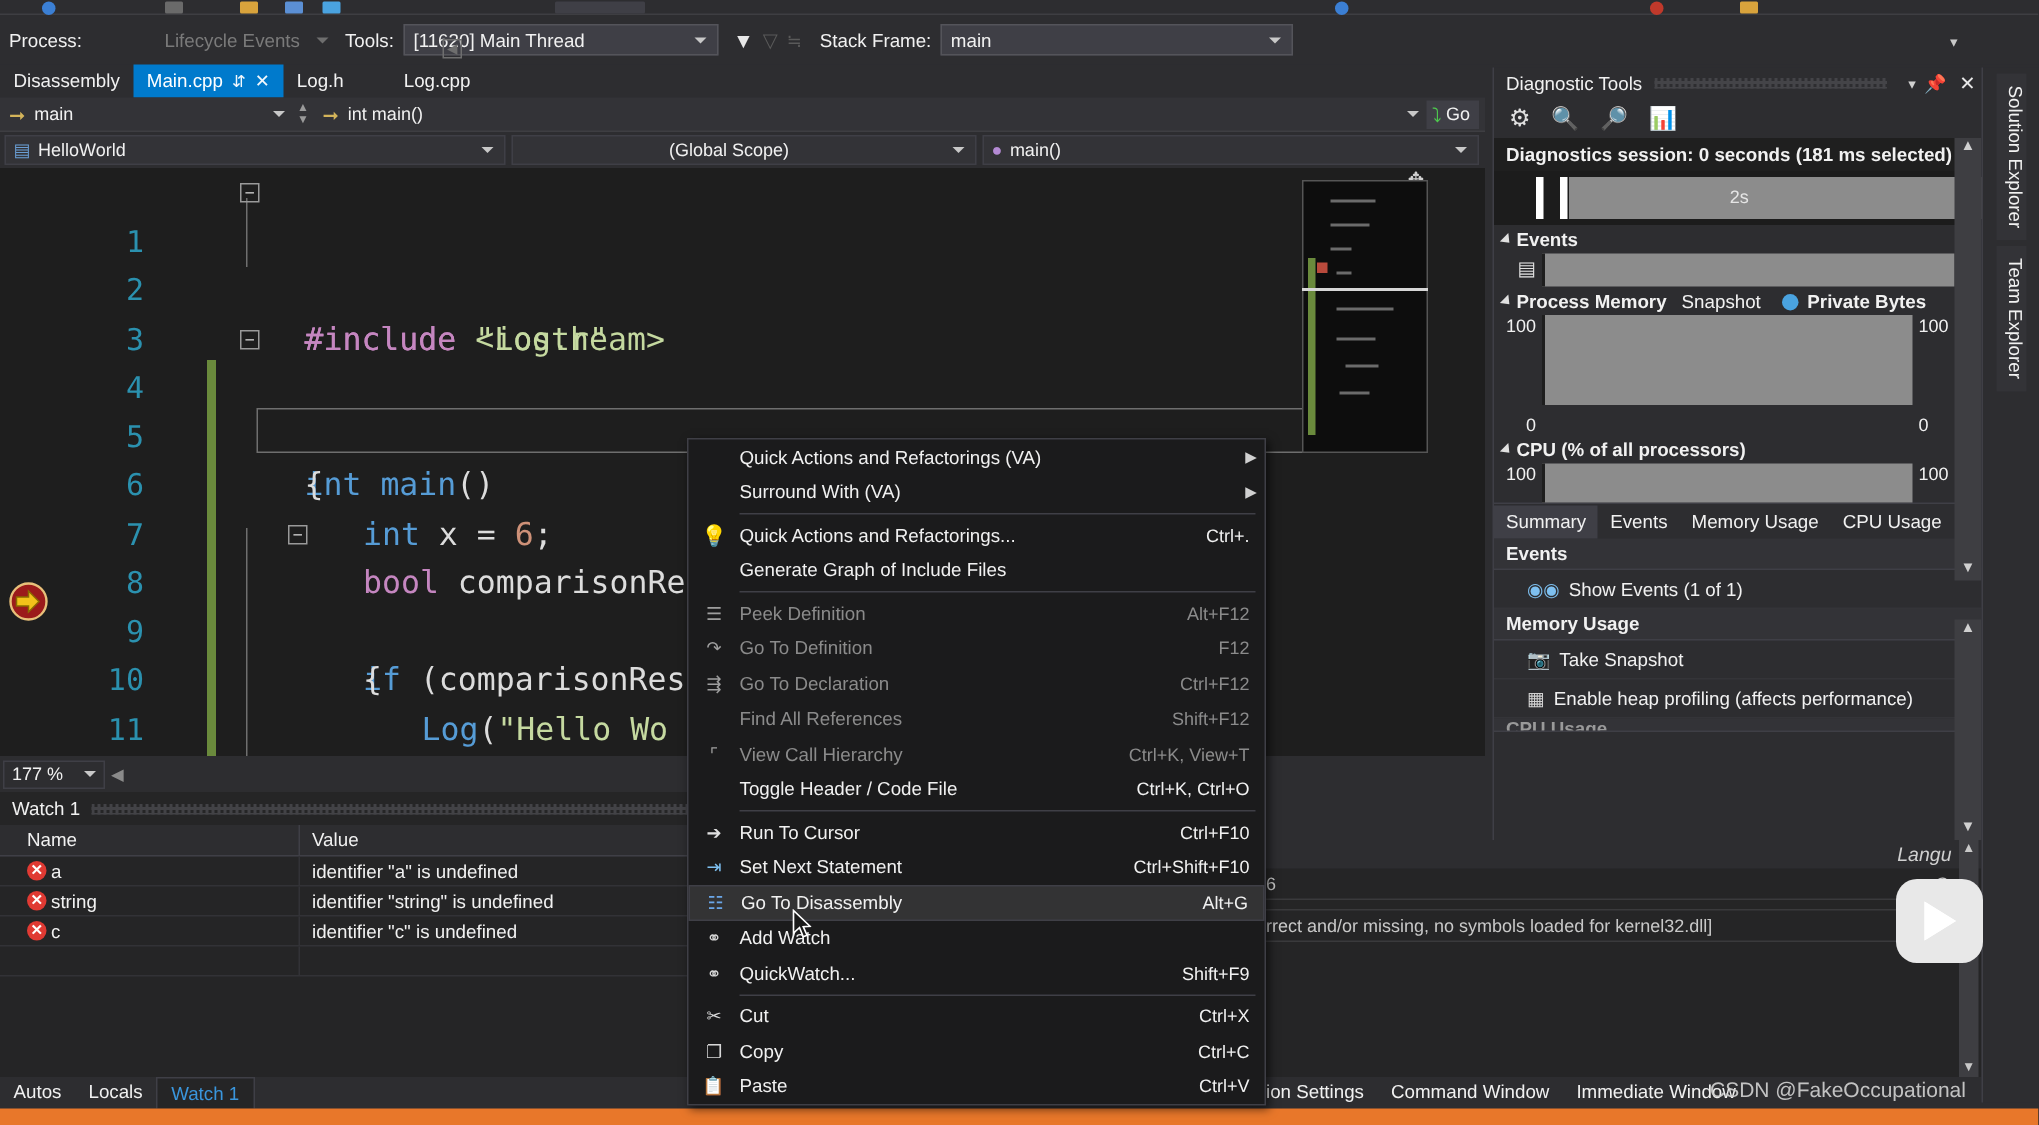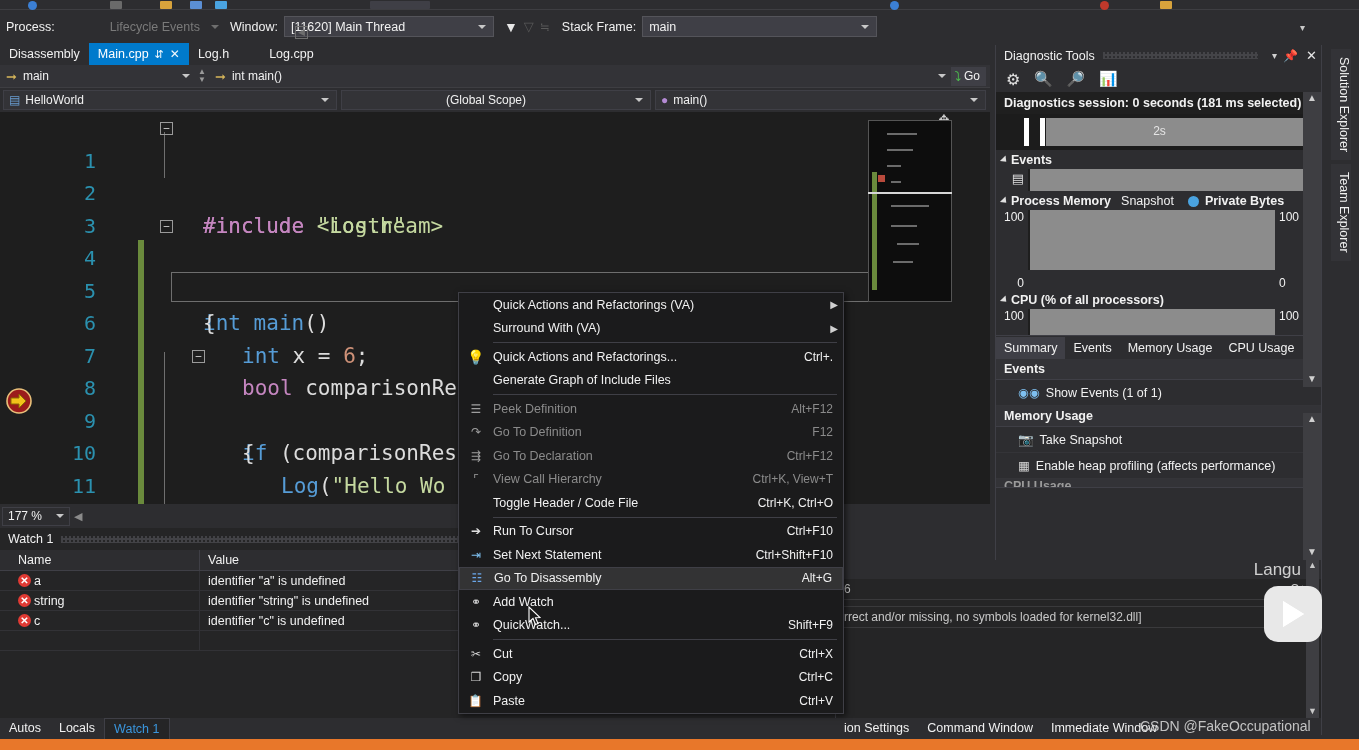--- a/index.html
+++ b/index.html
@@ -104,21 +104,21 @@
   .btab { padding:0 9px; line-height:21px; color:#f1f1f1; }
   .btab.sel { color:#3a96dd; border:1px solid #3f3f46; border-bottom:none; background:#252526;
     height:21px; }
 
   
   #outwin { left:835px; top:560px; width:486px; height:158px; background:#252526;
     border-left:1px solid #3f3f46; }
   .orow { font-size:12px; color:#c8c8c8; padding:3px 8px; border-bottom:1px solid #3a3a3c;
     white-space:nowrap; overflow:hidden; }
   #outhdr { height:19px; background:#2d2d30; display:flex; justify-content:flex-end;
-    align-items:center; font-size:17px; color:#d0d0d0; padding-right:20px; }
+    align-items:center; font-size:13px; color:#d0d0d0; padding-right:20px;font-style:italic; }
   #btabs2 { left:835px; top:718px; width:524px; height:21px; background:#2d2d30; display:flex;
     align-items:center; font-size:12.5px; }
 
   
   #diag { left:995px; top:45px; width:326px; height:515px; background:#2d2d30;
     border-left:1px solid #3f3f46; }
   #diaghdr { height:21px; display:flex; align-items:center; padding:0 4px 0 8px; font-size:12.5px; }
   #diagtools { height:26px; display:flex; align-items:center; gap:14px; padding-left:10px; }
   #diagsession { height:22px; background:#1f1f1f; font-size:12.5px; font-weight:bold;
     padding-left:8px; line-height:22px; color:#f1f1f1; }
@@ -189,21 +189,21 @@
     <span class="tsicon" style="left:890px;background:#3b7fd4;width:9px;height:9px;border-radius:50%;"></span>
     <span class="tsicon" style="left:1100px;background:#c0392b;width:9px;height:9px;border-radius:50%;"></span>
     <span class="tsicon" style="left:1160px;background:#d8a33c;"></span>
   </div>
 
   <div id="debugbar" class="abs">
     <span class="dbl">Process:</span>
     <span class="abs" style="left:295px;top:16px;width:13px;height:13px;border:1px solid #6e6e6e;color:#6e6e6e;font-size:9px;line-height:11px;text-align:center;">◀</span>
     <span class="dbl dim" style="margin-left:22px;">Lifecycle Events</span>
     <span class="caret dim"></span>
-    <span class="dbl">Window:</span>
+    <span class="dbl">Tools:</span>
     <div class="combo" style="width:210px;">
       <span class="cap">[11620] Main Thread</span>
       <span class="caret"></span>
     </div>
     <span style="color:#e8e8e8;font-size:14px;margin-left:4px;">▼</span>
     <span style="color:#5a5a5a;font-size:13px;">▽</span>
     <span style="color:#5a5a5a;font-size:12px;">≒</span>
     <span class="dbl" style="margin-left:6px;">Stack Frame:</span>
     <div class="combo" style="width:235px;">
       <span class="cap">main</span>
@@ -563,20 +563,25 @@
       <span class="ico">↷</span>
       <span class="lbl dis">Go To Definition</span>
       <span class="acc dis">F12</span>
     </div>
     <div class="mi">
       <span class="ico">⇶</span>
       <span class="lbl dis">Go To Declaration</span>
       <span class="acc dis">Ctrl+F12</span>
     </div>
     <div class="mi">
+      <span class="ico"></span>
+      <span class="lbl dis">Find All References</span>
+      <span class="acc dis">Shift+F12</span>
+    </div>
+    <div class="mi">
       <span class="ico">⌜</span>
       <span class="lbl dis">View Call Hierarchy</span>
       <span class="acc dis">Ctrl+K, View+T</span>
     </div>
     <div class="mi">
       <span class="ico"></span>
       <span class="lbl">Toggle Header / Code File</span>
       <span class="acc">Ctrl+K, Ctrl+O</span>
     </div>
     <div class="msep"></div>

